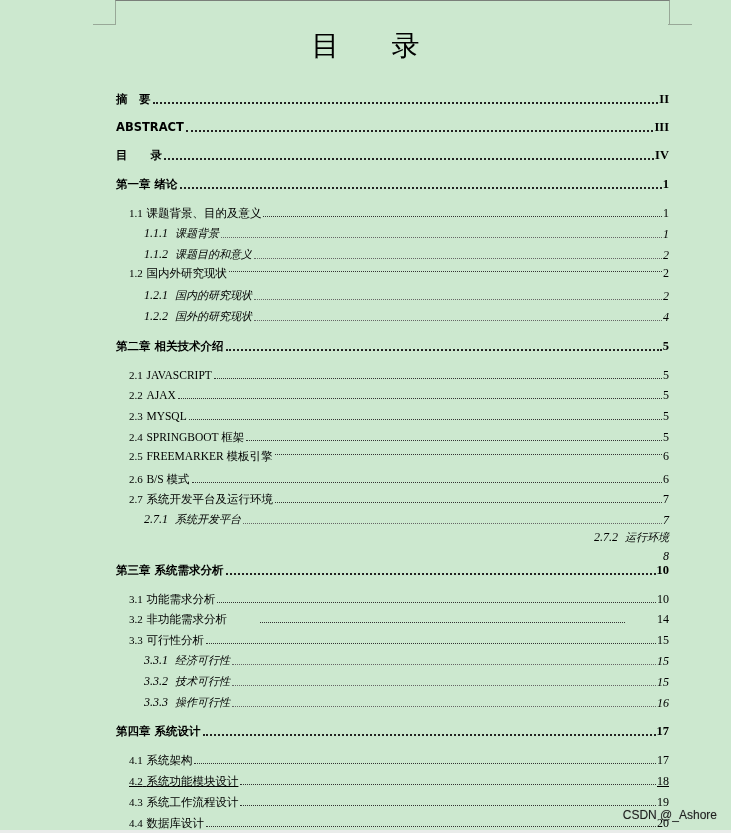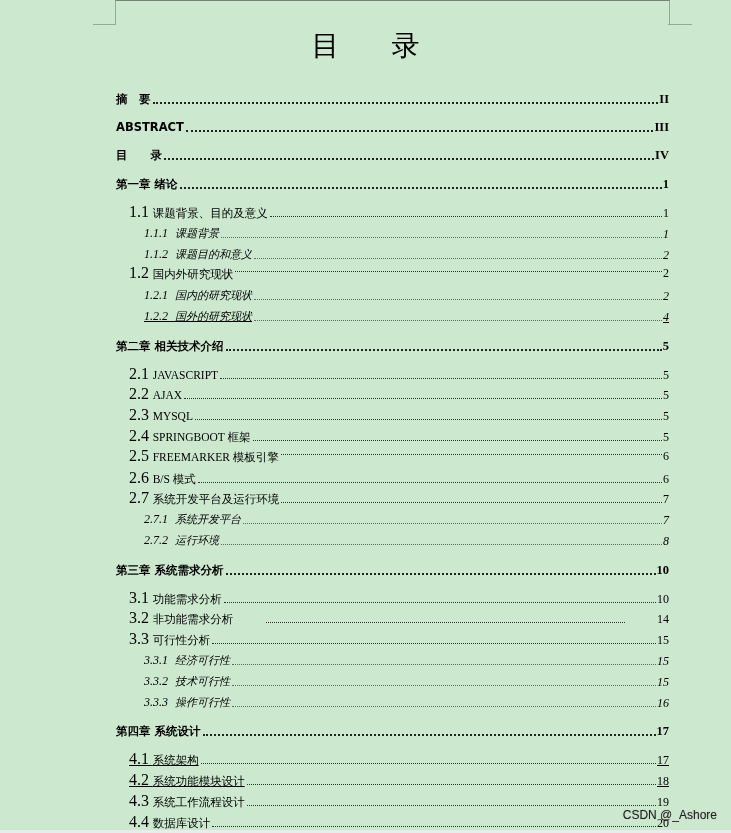--- a/index.html
+++ b/index.html
@@ -70,21 +70,21 @@
       flex: 1 1 auto;
       margin: 0 1px 3px 2px;
       border-bottom: 1px dotted #333;
       height: 0;
     }
     .row .page { flex: 0 0 auto; text-align: right; }
     .row.lvl0 { font-weight: bold; font-family: "DejaVu Sans", "Liberation Sans", sans-serif; font-size: 11.5px; }
     .row.lvl0 .page { font-family: "Liberation Serif", serif; font-size: 12.5px; }
     .row.lvl0 .leader { border-bottom: 2px dotted #222; margin-bottom: 2px; }
     .row.lvl1 { padding-left: 13px; font-family: "DejaVu Sans", "Liberation Sans", sans-serif; font-size: 11.5px; }
-    .row.lvl1 .num { font-family: "Liberation Serif", serif; font-size: 16px; }
+    .row.lvl1 .num { font-family: "Liberation Serif", serif; font-size: 11px; }
     .row.lvl1 .page { font-family: "Liberation Serif", serif; font-size: 12px; }
     .row.lvl2 { padding-left: 28px; font-style: italic; font-family: "DejaVu Sans", "Liberation Sans", sans-serif; font-size: 11px; }
     .row.lvl2 .num { font-family: "Liberation Serif", serif; font-size: 12px; }
     .row.lvl2 .page { font-family: "Liberation Serif", serif; font-size: 12px; }
     .row.lvl2 .leader { border-bottom-color: #666; }
     .sc { font-variant: small-caps; font-family: "Liberation Serif", serif; }
     .watermark {
       position: absolute;
       right: 14px;
       top: 808px;
@@ -150,21 +150,21 @@
     <div class="row lvl1" style="top: 264px; align-items: center;">
       <span class="label"><span class="num">1.2</span>&nbsp;<span>国内外研究现状</span></span>
       <span class="leader"></span>
       <span class="page">2</span>
     </div>
     <div class="row lvl2" style="top: 285px;">
       <span class="label"><span class="num">1.2.1</span>&nbsp;&nbsp;<span>国内的研究现状</span></span>
       <span class="leader"></span>
       <span class="page">2</span>
     </div>
-    <div class="row lvl2" style="top: 306px; text-decoration: underline;">
+    <div class="row lvl2" style="top: 306px;">
       <span class="label"><span class="num">1.2.2</span>&nbsp;&nbsp;<span>国外的研究现状</span></span>
       <span class="leader"></span>
       <span class="page">4</span>
     </div>
     <div class="row lvl0" style="top: 335px;">
       <span class="label"><span>第二章  相关技术介绍</span></span>
       <span class="leader"></span>
       <span class="page">5</span>
     </div>
     <div class="row lvl1" style="top: 364px; align-items: flex-end;">
@@ -200,21 +200,21 @@
     <div class="row lvl1" style="top: 488px;">
       <span class="label"><span class="num">2.7</span>&nbsp;<span>系统开发平台及运行环境</span></span>
       <span class="leader"></span>
       <span class="page">7</span>
     </div>
     <div class="row lvl2" style="top: 509px;">
       <span class="label"><span class="num">2.7.1</span>&nbsp;&nbsp;<span>系统开发平台</span></span>
       <span class="leader"></span>
       <span class="page">7</span>
     </div>
-    <div class="row lvl2" style="top: 530px;">
+    <div class="row lvl2" style="top: 530px; flex-direction: column;">
       <span class="label"><span class="num">2.7.2</span>&nbsp;&nbsp;<span>运行环境</span></span>
       <span class="leader"></span>
       <span class="page">8</span>
     </div>
     <div class="row lvl0" style="top: 559px;">
       <span class="label"><span>第三章  系统需求分析</span></span>
       <span class="leader"></span>
       <span class="page">10</span>
     </div>
     <div class="row lvl1" style="top: 588px;">
@@ -245,21 +245,21 @@
     <div class="row lvl2" style="top: 692px;">
       <span class="label"><span class="num">3.3.3</span>&nbsp;&nbsp;<span>操作可行性</span></span>
       <span class="leader"></span>
       <span class="page">16</span>
     </div>
     <div class="row lvl0" style="top: 720px;">
       <span class="label"><span>第四章  系统设计</span></span>
       <span class="leader"></span>
       <span class="page">17</span>
     </div>
-    <div class="row lvl1" style="top: 749px; text-decoration: underline;">
+    <div class="row lvl1" style="top: 749px;">
       <span class="label"><span class="num">4.1</span>&nbsp;<span>系统架构</span></span>
       <span class="leader"></span>
       <span class="page">17</span>
     </div>
     <div class="row lvl1" style="top: 770px; text-decoration: underline;">
       <span class="label"><span class="num">4.2</span>&nbsp;<span>系统功能模块设计</span></span>
       <span class="leader"></span>
       <span class="page">18</span>
     </div>
     <div class="row lvl1" style="top: 791px;">

